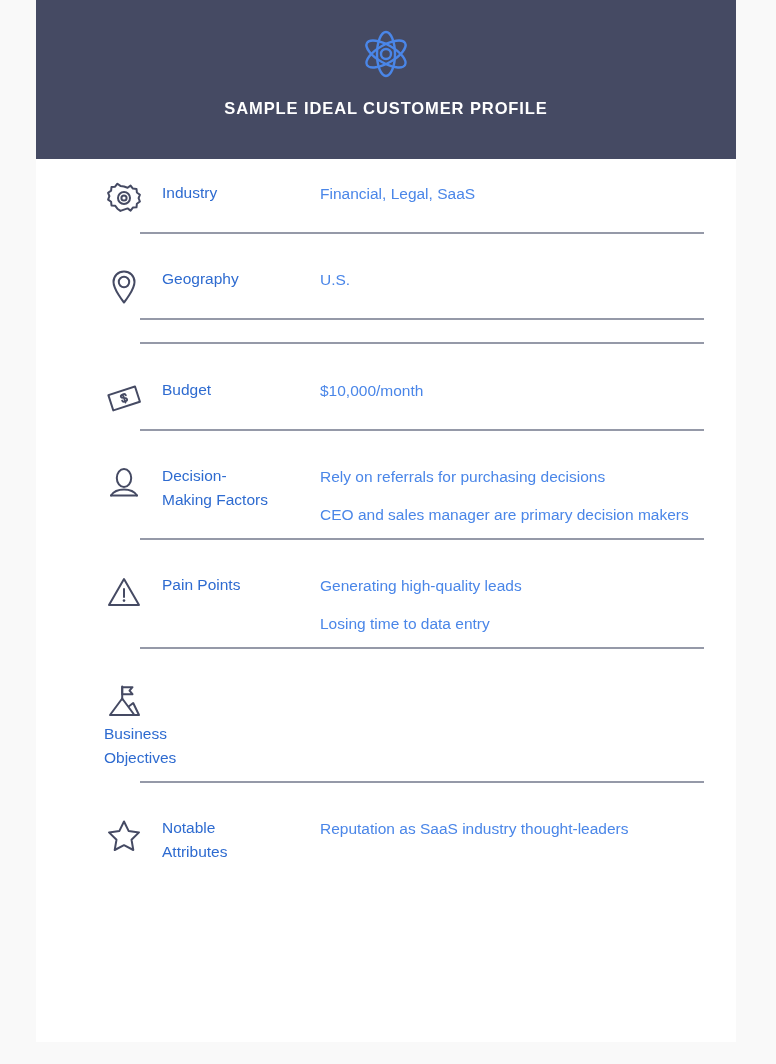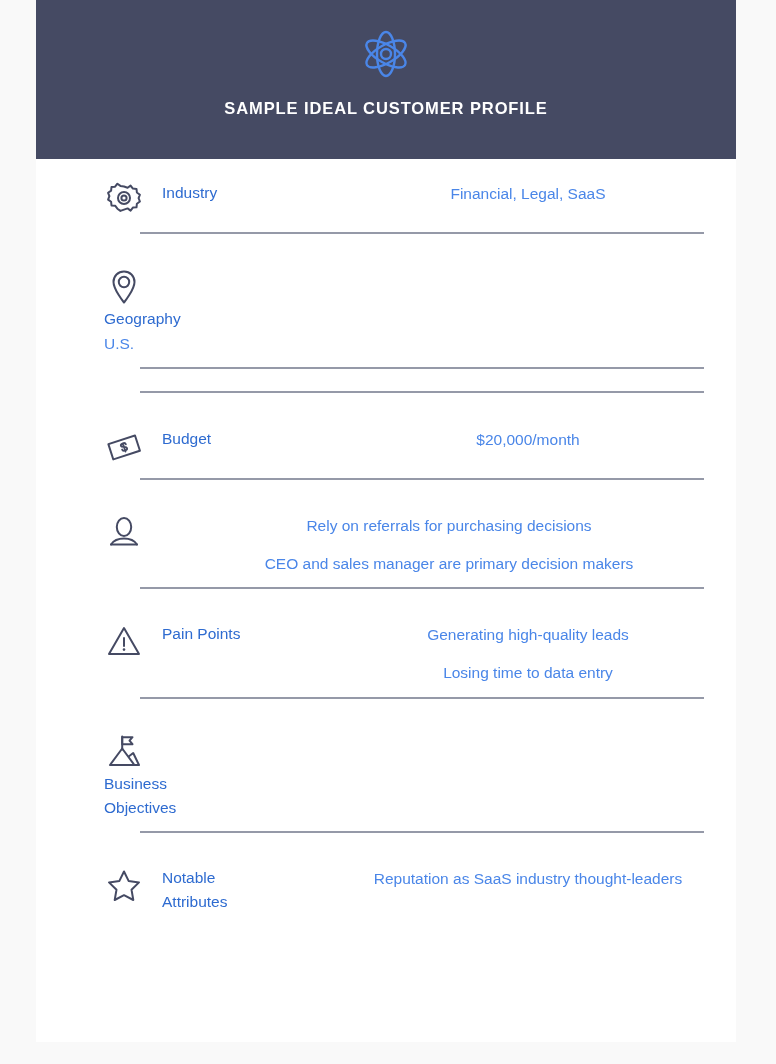--- a/index.html
+++ b/index.html
@@ -87,36 +87,35 @@
   }
   .row-values {
     flex: 1;
     color: #4A86E8;
     font-size: 15.5px;
     line-height: 1.62;
     font-family: "Liberation Sans", sans-serif;
   }
   .row-value {
     margin: 0 0 0 0;
-    text-align: center;
   }
   .row-value + .row-value {
     margin-top: 13px;
   }
   .divider {
     position: absolute;
     left: 104px;
     width: 564px;
     height: 2px;
     background: #9599A8;
   }
 
   
   .r0 { padding-top: 22px;  padding-bottom: 0; }
-  .r1 { padding-top: 22px;  padding-bottom: 0; flex-direction: column; }
+  .r1 { padding-top: 22px;  padding-bottom: 0; }
   .r2 { padding-top: 22px;  padding-bottom: 0; }
   .r3 { padding-top: 23px;  padding-bottom: 0; }
   .r4 { padding-top: 22px;  padding-bottom: 0; }
   .r5 { padding-top: 22px;  padding-bottom: 0; }
   .r6 { padding-top: 22px;  padding-bottom: 0; flex-direction: column; }
   .r7 { padding-top: 22px;  padding-bottom: 0; }
   .sep-wrap {
     position: relative;
     height: 24px;
   }
@@ -183,35 +182,36 @@
         <span class="row-icon">
           <svg width="40" height="40" viewBox="0 0 40 40" fill="none" xmlns="http://www.w3.org/2000/svg">
             <g transform="rotate(-18 20 20)">
               <path d="M6 12.5h28v16H6z" stroke="#454A63" stroke-width="2" stroke-linejoin="round"></path>
               <path d="M20 16.2v8.6M22.6 18c0-1.1-1.2-1.9-2.6-1.9s-2.6.8-2.6 1.9 1.2 1.5 2.6 1.9c1.4.4 2.6.8 2.6 1.9s-1.2 1.9-2.6 1.9-2.6-.8-2.6-1.9" stroke="#454A63" stroke-width="1.8" stroke-linecap="round"></path>
             </g>
           </svg>
         </span>
         <div class="row-label">Budget</div>
         <div class="row-values">
-          <div class="row-value">$20,000/month</div>
+          <div class="row-value">$10,000/month</div>
         </div>
       </div>
       <div class="sep-wrap">
           <div class="divider"></div>
         </div>
 
       <div class="row r4">
         <span class="row-icon">
           <svg width="40" height="40" viewBox="0 0 40 40" fill="none" xmlns="http://www.w3.org/2000/svg">
             <ellipse cx="20" cy="14" rx="7.2" ry="9" stroke="#454A63" stroke-width="2"></ellipse>
             <path d="M7 31.5c2.6-4 7.4-6 13-6s10.4 2 13 6" stroke="#454A63" stroke-width="2" stroke-linecap="round"></path>
             <path d="M7 31.5h26" stroke="#454A63" stroke-width="2" stroke-linecap="round"></path>
           </svg>
         </span>
+        <div class="row-label">Decision-Making Factors</div>
         <div class="row-values">
           <div class="row-value">Rely on referrals for purchasing decisions</div>
           <div class="row-value">CEO and sales manager are primary decision makers</div>
         </div>
       </div>
       <div class="sep-wrap">
           <div class="divider"></div>
         </div>
 
       <div class="row r5">

